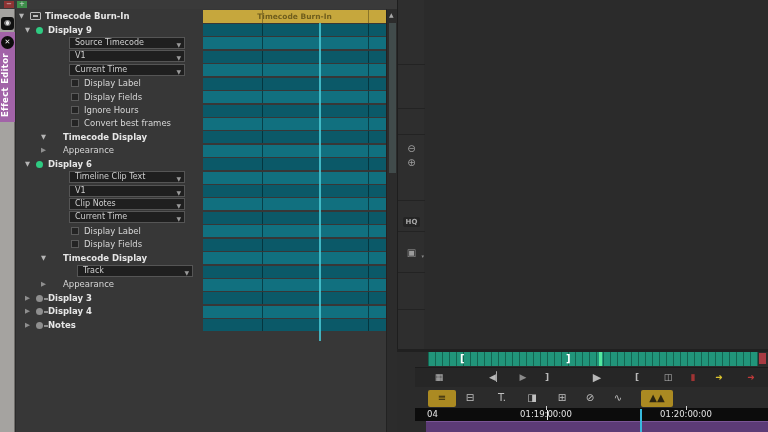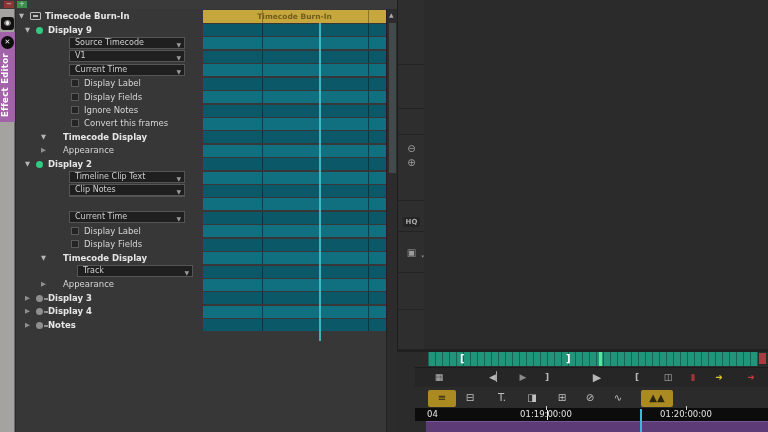--- a/index.html
+++ b/index.html
@@ -148,46 +148,46 @@
         <div class="row" style="left: 0px; top: 68.18px; width: 186px;">
           <span class="cb" style="left:55px;"></span>
           <span class="rlabel" style="left:68px;">Display Label</span>
         </div>
         <div class="row" style="left: 0px; top: 81.6px; width: 186px;">
           <span class="cb" style="left:55px;"></span>
           <span class="rlabel" style="left:68px;">Display Fields</span>
         </div>
         <div class="row" style="left: 0px; top: 95.02px; width: 186px;">
           <span class="cb" style="left:55px;"></span>
-          <span class="rlabel" style="left:68px;">Ignore Notes</span>
+          <span class="rlabel" style="left:68px;">Ignore Hours</span>
         </div>
         <div class="row" style="left: 0px; top: 108.44px; width: 186px;">
           <span class="cb" style="left:55px;"></span>
-          <span class="rlabel" style="left:68px;">Convert this frames</span>
+          <span class="rlabel" style="left:68px;">Convert best frames</span>
         </div>
         <div class="row" style="left: 0px; top: 121.86px; width: 186px;">
           <span class="tri " style="left:25px;">▼</span>
           <span class="rlabel bold" style="left:47px;">Timecode Display</span>
         </div>
         <div class="row" style="left: 0px; top: 135.28px; width: 186px;">
           <span class="tri closed" style="left:25px;">▶</span>
           <span class="rlabel " style="left:47px;">Appearance</span>
         </div>
         <div class="row" style="left: 0px; top: 148.7px; width: 186px;">
           <span class="tri " style="left:9px;">▼</span>
           <span class="dot on" style="left:20px;"></span>
-          <span class="rlabel bold" style="left:32px;">Display 2</span>
+          <span class="rlabel bold" style="left:32px;">Display 6</span>
         </div>
         <div class="row" style="left: 0px; top: 162.12px; width: 186px;">
           <span class="dd" style="left:53px;top:0;width:116px;">Timeline Clip Text<span class="caret">▼</span></span>
         </div>
         <div class="row" style="left: 0px; top: 175.54px; width: 186px;">
           <span class="dd" style="left:53px;top:0;width:116px;">V1<span class="caret">▼</span></span>
         </div>
-        <div class="row" style="left: 0px; top: 175px; width: 186px;">
+        <div class="row" style="left: 0px; top: 189px; width: 186px;">
           <span class="dd" style="left:53px;top:0;width:116px;">Clip Notes<span class="caret">▼</span></span>
         </div>
         <div class="row" style="left: 0px; top: 202.38px; width: 186px;">
           <span class="dd" style="left:53px;top:0;width:116px;">Current Time<span class="caret">▼</span></span>
         </div>
         <div class="row" style="left: 0px; top: 215.8px; width: 186px;">
           <span class="cb" style="left:55px;"></span>
           <span class="rlabel" style="left:68px;">Display Label</span>
         </div>
         <div class="row" style="left: 0px; top: 229.22px; width: 186px;">

